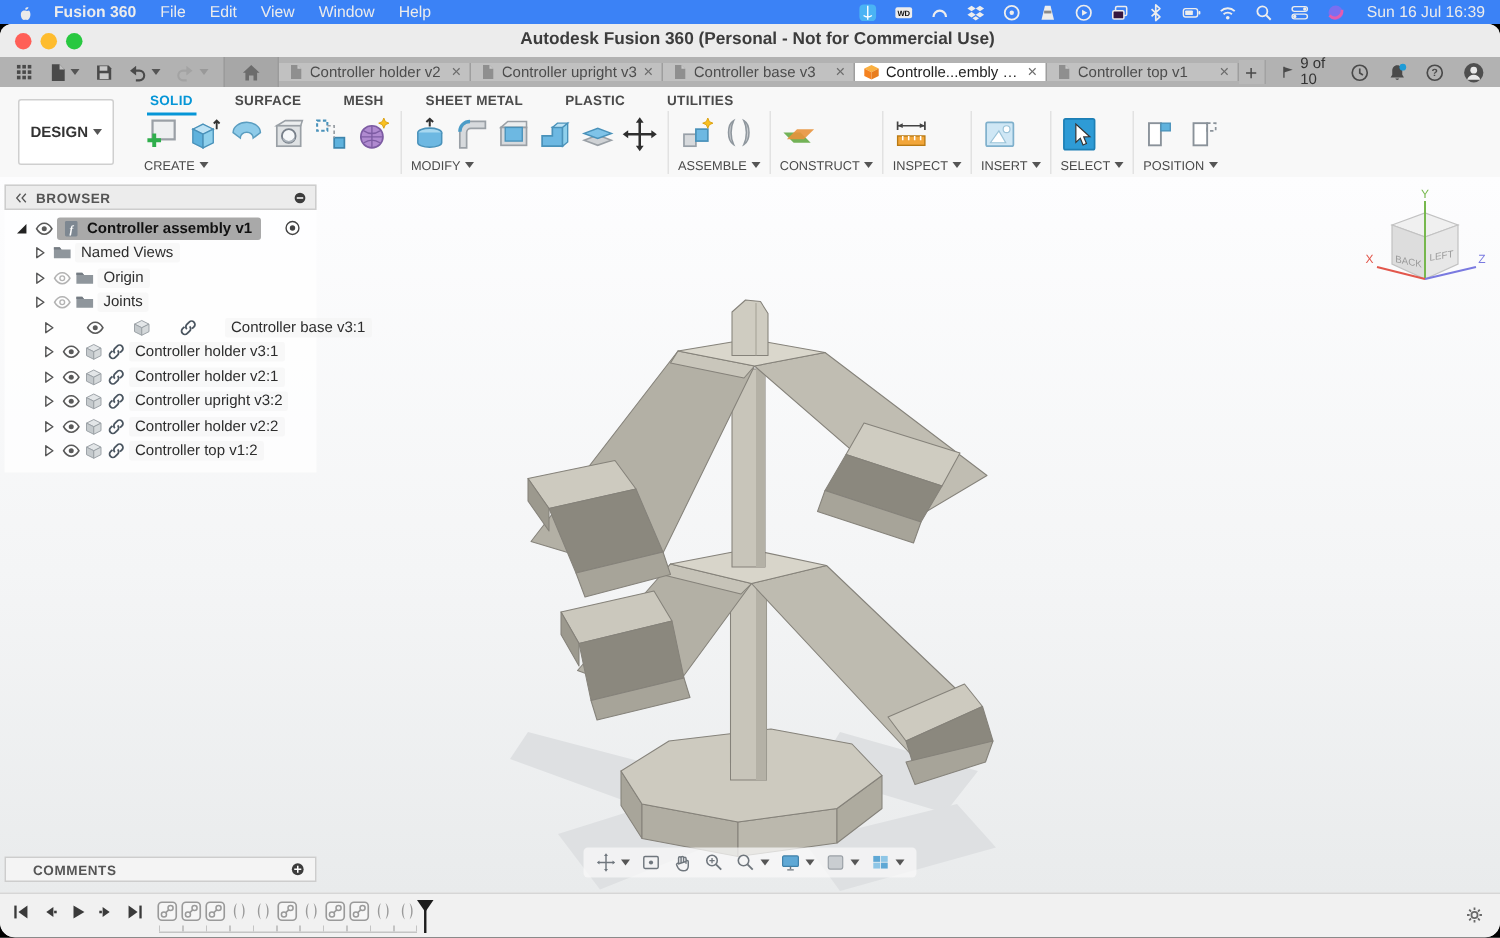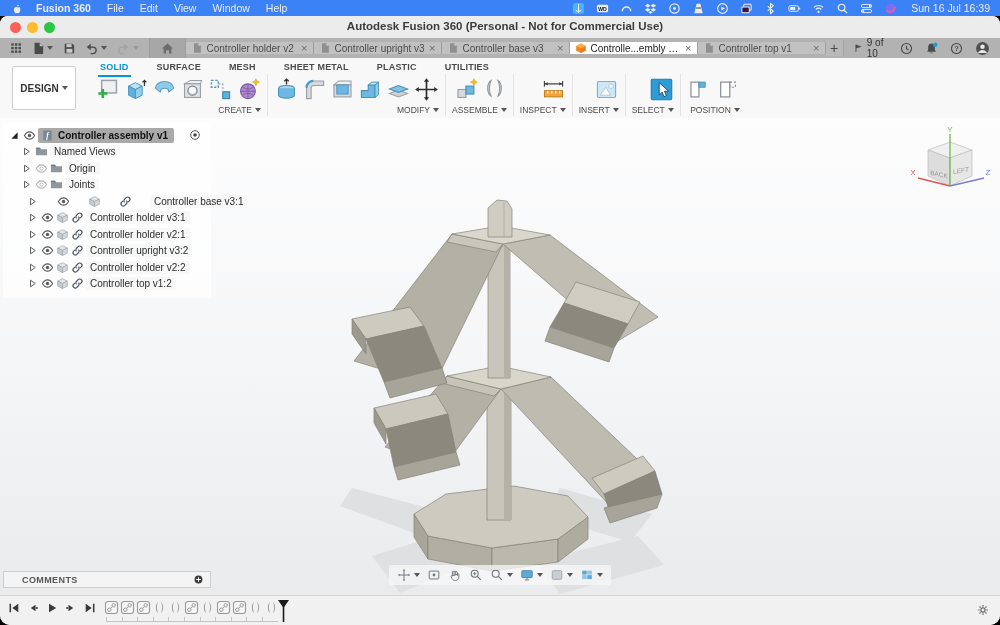--- a/index.html
+++ b/index.html
@@ -39,21 +39,21 @@
   #ts-right{margin-left:auto;display:flex;align-items:center;gap:12px;padding-right:10px;}
   #ts-right .ic{width:13px;height:13px;}
   
   #ribbon{position:absolute;left:0;top:42px;width:100%;height:60px;background:#f8f8f8;border-bottom:1px solid #d5d5d5;}
   #design-btn{position:absolute;left:12px;top:8px;width:62px;height:42px;background:#fff;border:1px solid #cfcfcf;border-radius:2px;
               display:flex;align-items:center;justify-content:center;font-size:10px;font-weight:bold;color:#333;}
   #rb-tabs{position:absolute;left:98px;top:2px;display:flex;gap:24px;font-size:9px;font-weight:bold;color:#4a4a4a;letter-spacing:.2px;}
   .rb-tab{padding:2px 2px 3px;border-bottom:2.5px solid transparent;}
   .rb-tab.active{color:#0696d7;border-bottom-color:#0696d7;}
   #rb-groups{position:absolute;left:90px;top:16px;display:flex;align-items:flex-start;height:42px;}
-  .rb-group{display:flex;flex-direction:column;align-items:flex-end;padding:0 6px;border-right:1px solid #e2e2e2;height:42px;}
+  .rb-group{display:flex;flex-direction:column;align-items:flex-start;padding:0 6px;border-right:1px solid #e2e2e2;height:42px;}
   .rb-group:last-child{border-right:none;}
   .rb-icons{display:flex;align-items:center;gap:3px;height:30px;}
   .rb-icons .ic{width:25px;height:25px;}
   .rb-label{font-size:8.5px;color:#4a4a4a;margin-top:1px;display:flex;align-items:center;}
   
   #viewport{position:absolute;left:0;top:102px;width:100%;height:477px;background:linear-gradient(180deg,#fdfdfe 0%,#f4f5f6 55%,#e9ebec 100%);}
   #model-svg{position:absolute;left:0;top:0;}
   
   #viewcube{position:absolute;right:8px;top:8px;width:84px;height:78px;}
   
@@ -494,20 +494,34 @@
             </div>
             <div class="rb-label">
               <span>ASSEMBLE</span>
               <span class="caret"></span>
             </div>
           </div>
           <div class="rb-group">
             <div class="rb-icons">
               <span class="ic" style="width: 25px; height: 25px;">
                 <svg viewBox="0 0 22 22" xmlns="http://www.w3.org/2000/svg">
+                  <polygon points="2,10 8,16 18,16 12,10" fill="#6cae4e" opacity=".95"></polygon>
+                  <polygon points="4,14 10,8 20,8 14,14" fill="#e8923c" opacity=".9"></polygon>
+                </svg>
+              </span>
+            </div>
+            <div class="rb-label">
+              <span>CONSTRUCT</span>
+              <span class="caret"></span>
+            </div>
+          </div>
+          <div class="rb-group">
+            <div class="rb-icons">
+              <span class="ic" style="width: 25px; height: 25px;">
+                <svg viewBox="0 0 22 22" xmlns="http://www.w3.org/2000/svg">
                   <path d="M3 3.5v5M19 3.5v5M3 6h16" stroke="#444" stroke-width="1"></path>
                   <polygon points="3,6 6,4.6 6,7.4" fill="#444"></polygon>
                   <polygon points="19,6 16,4.6 16,7.4" fill="#444"></polygon>
                   <rect x="3" y="12" width="16" height="5.5" fill="#f2a63a" stroke="#b97a14" stroke-width=".8"></rect>
                   <path d="M6 12v2.5M9.5 12v2.5M13 12v2.5M16.5 12v2.5" stroke="#fff" stroke-width=".9"></path>
                 </svg>
               </span>
             </div>
             <div class="rb-label">
               <span>INSPECT</span>
@@ -626,20 +640,34 @@
         <line x1="42" y1="60" x2="10" y2="52" stroke="#e2574c" stroke-width="1.3"></line>
         <line x1="42" y1="60" x2="76" y2="52" stroke="#7a7ae0" stroke-width="1.3"></line>
         <text id="vc-y" x="42" y="6" font-size="8" fill="#74b749" text-anchor="middle" font-family="Liberation Sans,sans-serif">Y</text>
         <text id="vc-x" x="5" y="49" font-size="8" fill="#e2574c" text-anchor="middle" font-family="Liberation Sans,sans-serif">X</text>
         <text id="vc-z" x="80" y="49" font-size="8" fill="#7a7ae0" text-anchor="middle" font-family="Liberation Sans,sans-serif">Z</text>
         <text id="vc-back" x="31" y="44" font-size="6.5" fill="#9a9a9a" text-anchor="middle" transform="skewY(12)" font-family="Liberation Sans,sans-serif">BACK</text>
         <text id="vc-left" x="53" y="56" font-size="6.5" fill="#9a9a9a" text-anchor="middle" transform="skewY(-10)" font-family="Liberation Sans,sans-serif">LEFT</text>
       </svg>
 
       <div id="browser">
+        <div id="browser-header">
+          <span class="ic">
+              <svg viewBox="0 0 14 14" xmlns="http://www.w3.org/2000/svg">
+                <path d="M6.5 3 3 7l3.5 4M11.5 3 8 7l3.5 4" stroke="#555" stroke-width="1.2" fill="none"></path>
+              </svg>
+            </span>
+          <span class="ttl">BROWSER</span>
+          <span class="ic">
+              <svg viewBox="0 0 14 14" xmlns="http://www.w3.org/2000/svg">
+                <circle cx="7" cy="7" r="5" fill="#3c3c3c"></circle>
+                <rect x="4" y="6.3" width="6" height="1.4" fill="#fff"></rect>
+              </svg>
+            </span>
+        </div>
         <div id="browser-body">
             <div class="br-row" style="padding-left: 6px;">
               <span class="ic disc" style="width: 11px; height: 11px;">
                 <svg viewBox="0 0 14 14" xmlns="http://www.w3.org/2000/svg">
                   <polygon points="3,11 11,3 11,11" fill="#222"></polygon>
                 </svg>
               </span>
               <span class="ic">
                 <svg viewBox="0 0 14 14" xmlns="http://www.w3.org/2000/svg">
                   <path d="M1.5 7C3 4.4 5 3.1 7 3.1S11 4.4 12.5 7C11 9.6 9 10.9 7 10.9S3 9.6 1.5 7z" fill="#fff" stroke="#5a5a5a" stroke-width="1.1"></path>

